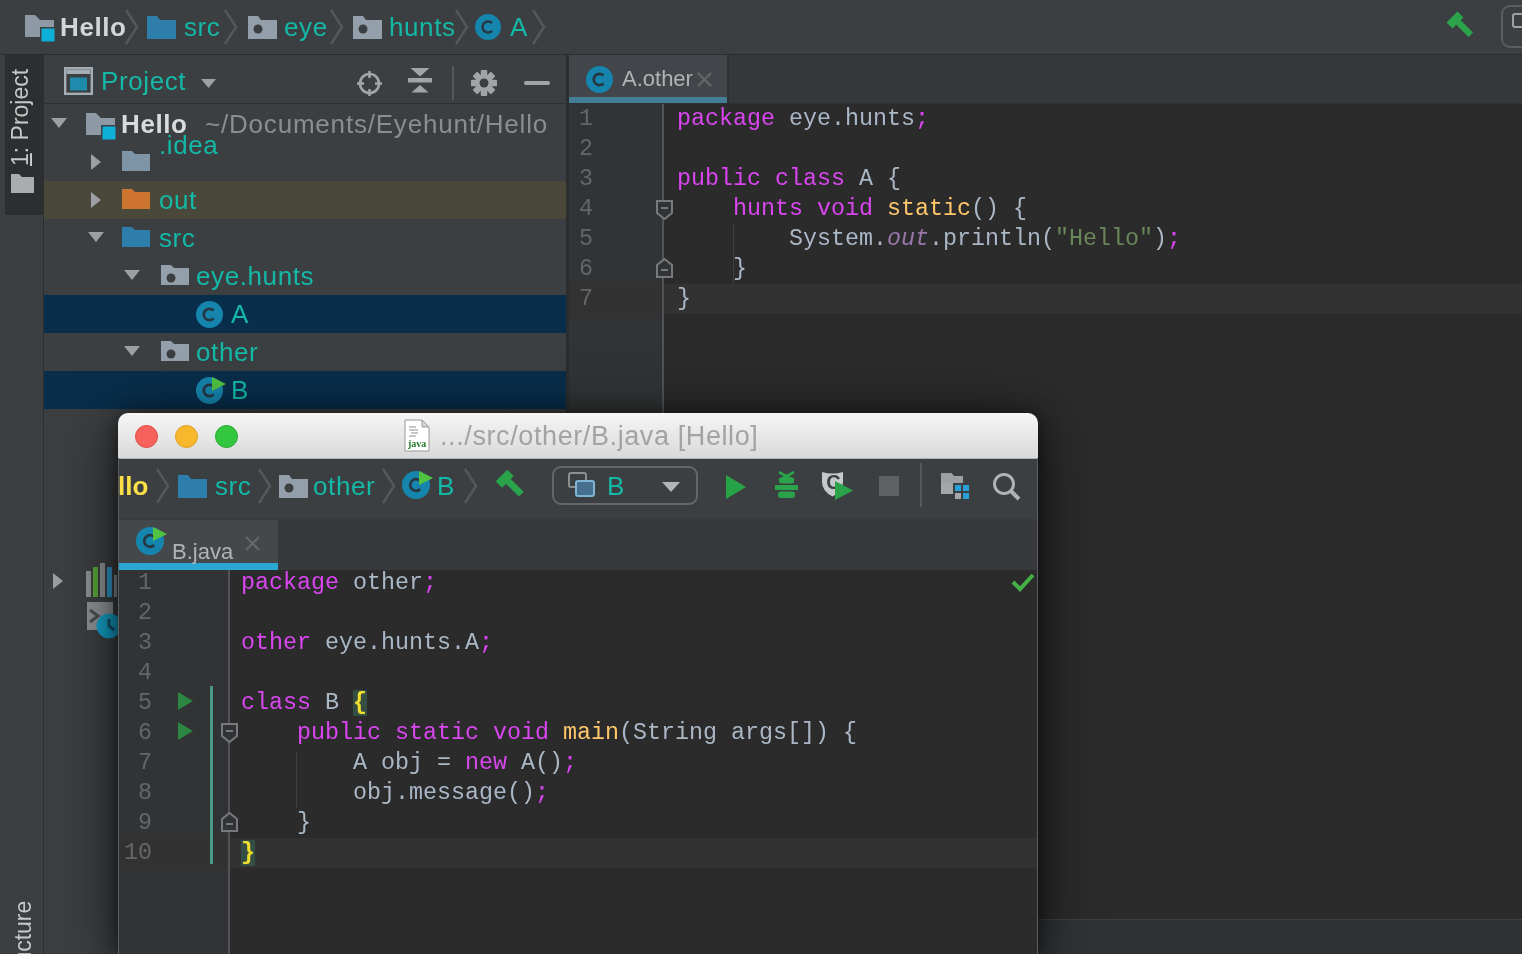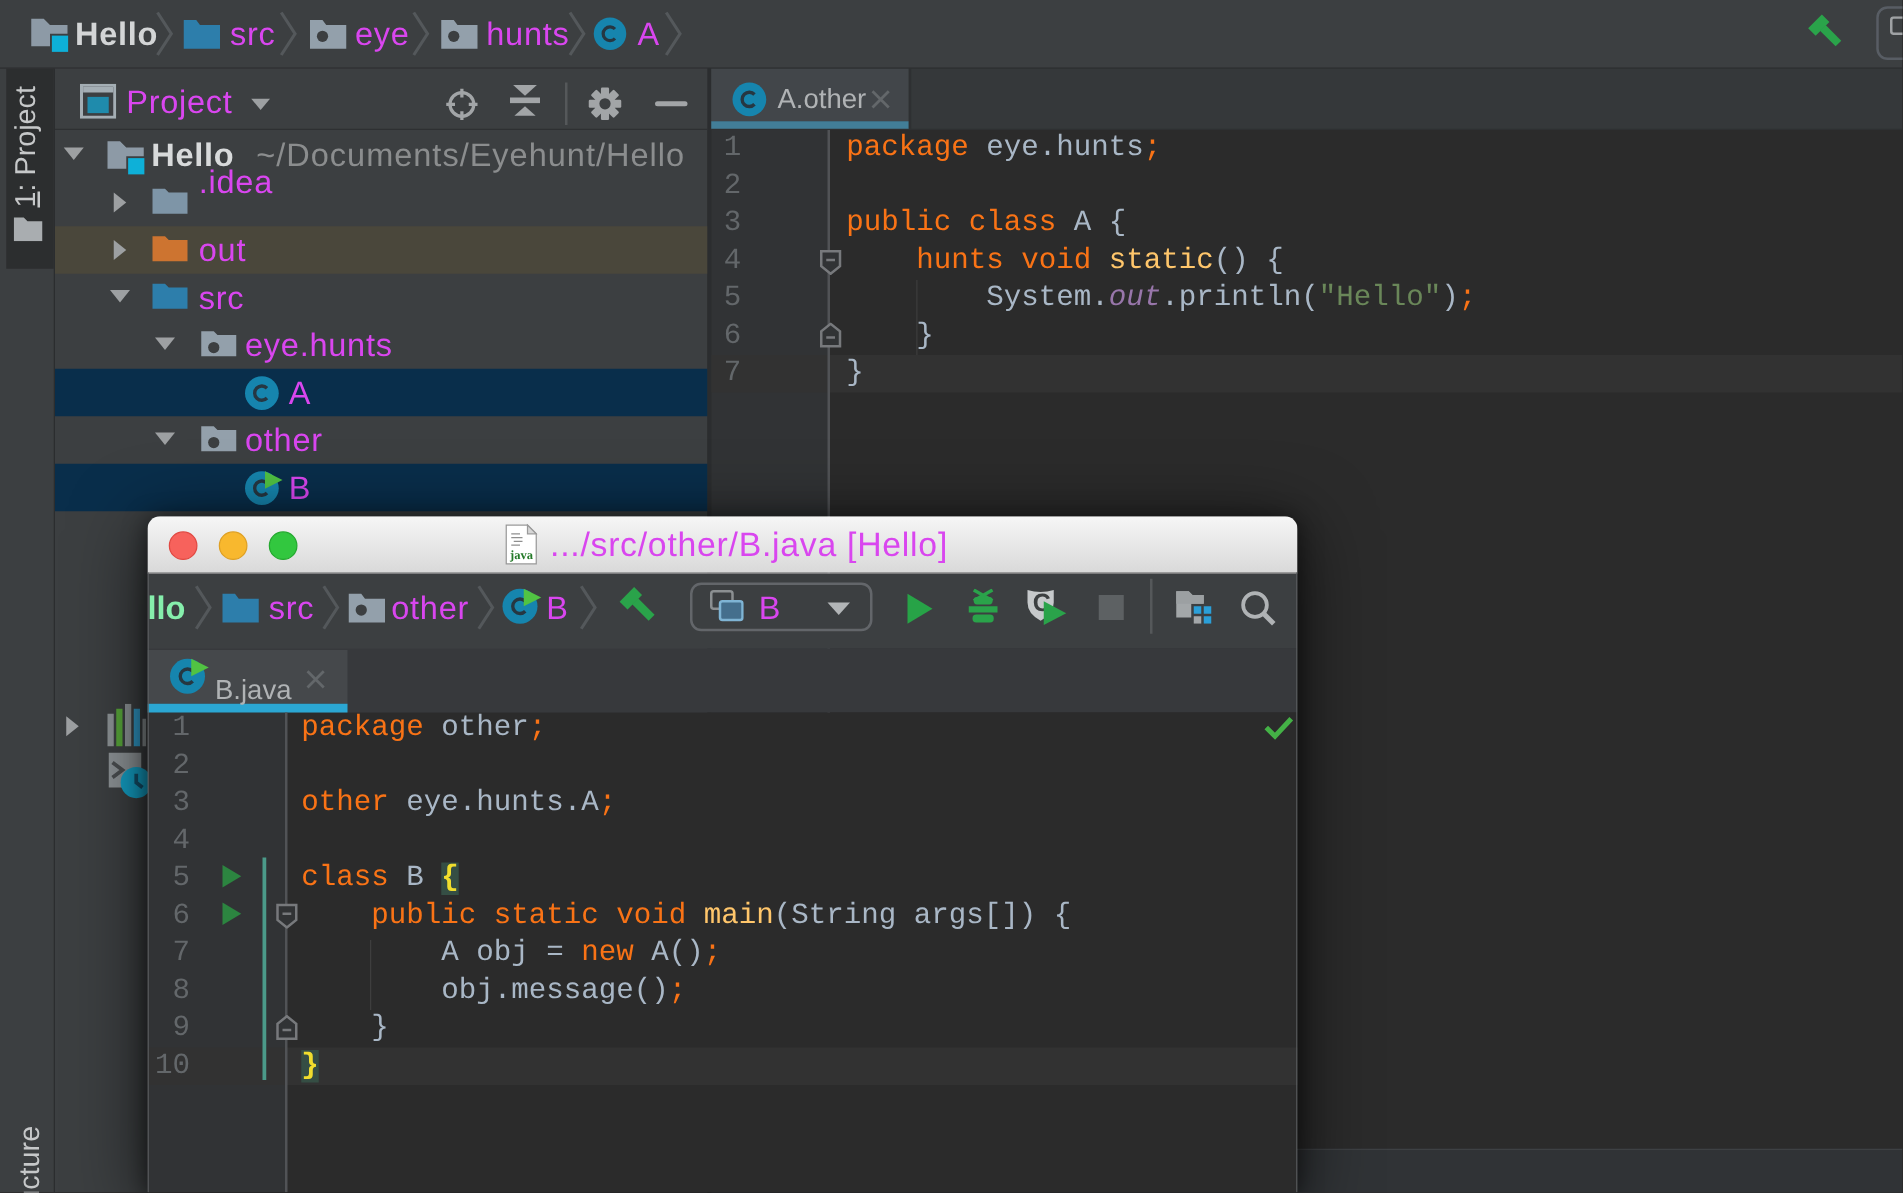--- a/index.html
+++ b/index.html
@@ -1,22 +1,22 @@
 <!DOCTYPE html>
 <html><head>
 <meta charset="utf-8">
 <style>
   html,body{margin:0;padding:0;}
   body{width:1522px;height:954px;overflow:hidden;position:relative;
        background:#2b2b2b;font-family:"Liberation Sans",sans-serif;}
   .abs{position:absolute;}
-  .ui{color:#d946ef;font-size:26px;letter-spacing:0.6px;line-height:30px;}
+  .ui{color:#14b8a6;font-size:26px;letter-spacing:0.6px;line-height:30px;}
   .row{position:absolute;left:44px;width:522px;height:38px;}
   pre{margin:0;font-family:"Liberation Mono",monospace;font-size:23.34px;line-height:30px;color:#a9b7c6;}
-  .kw{color:#f97316;} .mt{color:#ffc66b;} .st{color:#6a8759;}
+  .kw{color:#d946ef;} .mt{color:#ffc66b;} .st{color:#6a8759;}
   .fd{color:#9876aa;font-style:italic;} .num{color:#63676a;}
   .brace{color:#f0dd2d;background:#354e44;font-weight:bold;}
 </style>
 </head>
 <body>
 
 <div class="abs" id="navbar" style="left:0;top:0;width:1522px;height:54px;background:#3c3f41;border-bottom:1px solid #2b2d2f;"></div>
 
 <div class="abs" style="left:24px;top:13px;">
   <svg width="32" height="30" viewBox="0 0 32 30">
@@ -279,23 +279,23 @@
     <path d="M1 1 h17 l7 7 v24 h-24 z" fill="#ffffff" stroke="#9a9a9a" stroke-width="1"></path>
     <path d="M18 1 l7 7 h-7 z" fill="#d6d6d6" stroke="#9a9a9a" stroke-width="1"></path>
     <g stroke="#8f8f8f" stroke-width="1">
           <line x1="5" y1="8" x2="12" y2="8"></line>
           <line x1="5" y1="11" x2="14" y2="11"></line>
           <line x1="7" y1="14" x2="14" y2="14"></line>
           <line x1="5" y1="17" x2="12" y2="17"></line>
         </g>
     <text x="4" y="28" font-family="Liberation Serif" font-size="10" font-weight="bold" fill="#247a28">java</text>
   </svg></div>
-  <div class="abs" style="left:322px;top:8px;font-size:27px;letter-spacing:0.6px;color:#d946ef;">.../src/other/B.java [Hello]</div>
-
-  <div class="abs" style="left:0px;top:58px;font-weight:bold;color:#86efac;font-size:26px;line-height:30px;">llo</div>
+  <div class="abs" style="left:322px;top:8px;font-size:27px;letter-spacing:0.6px;color:#a3a3a3;">.../src/other/B.java [Hello]</div>
+
+  <div class="abs" style="left:0px;top:58px;font-weight:bold;color:#fde047;font-size:26px;line-height:30px;">llo</div>
   <svg class="abs" style="left:36px;top:54px;" width="18" height="38" viewBox="0 0 18 38">
       <path d="M3 2 L14 19 L3 36" stroke="#54585b" stroke-width="2.5" fill="none"></path>
     </svg>
   <div class="abs" style="left:59px;top:60px;"><svg width="31" height="26" viewBox="0 0 31 26">
         <path d="M1 2 h10 l3 4 h16 v19 h-29 z" fill="#2d7eab"></path>
       </svg></div>
   <div class="abs ui" style="left:97px;top:58px;">src</div>
   <svg class="abs" style="left:138px;top:54px;" width="18" height="38" viewBox="0 0 18 38">
       <path d="M3 2 L14 19 L3 36" stroke="#54585b" stroke-width="2.5" fill="none"></path>
     </svg>

